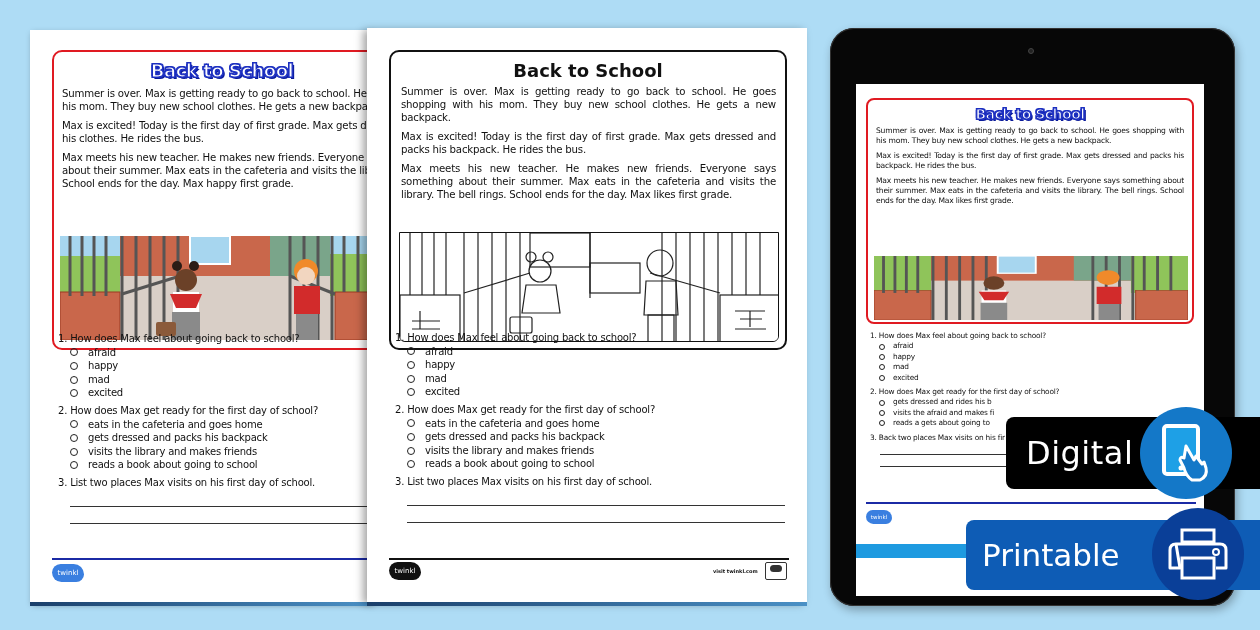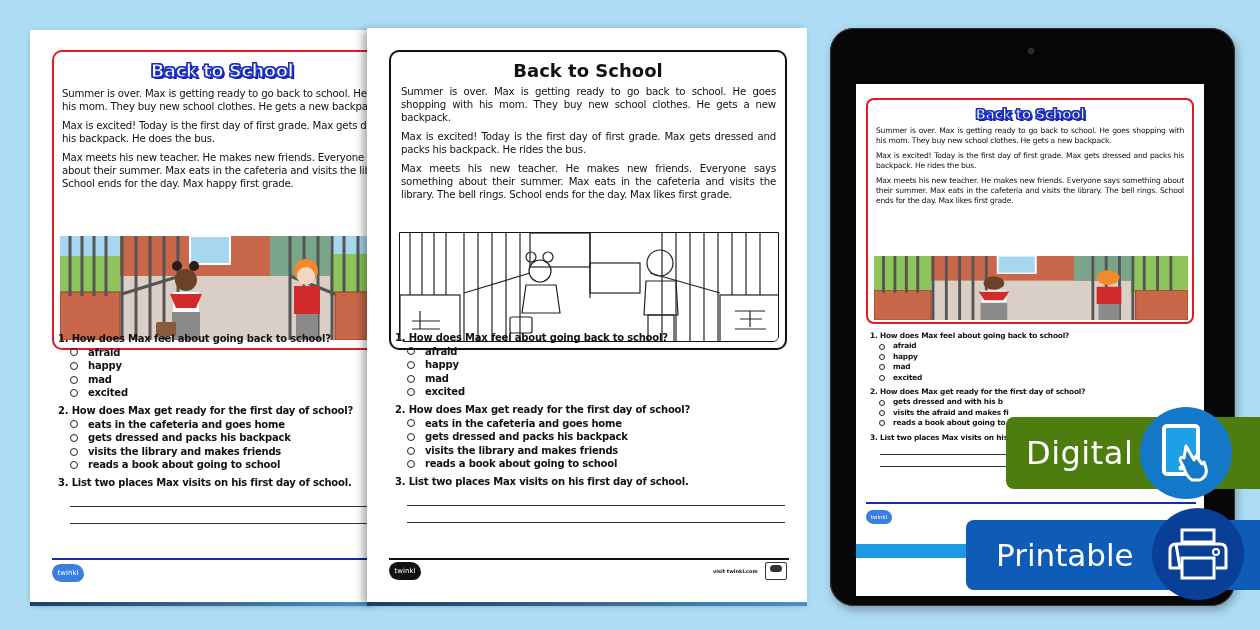--- a/index.html
+++ b/index.html
@@ -48,21 +48,21 @@
   .scene {
     position: absolute;
     overflow: hidden;
   }
   .color .scene { left: 6px; top: 184px; width: 330px; height: 104px; }
   .bw .scene { left: 8px; top: 180px; width: 380px; height: 110px; border: 1px solid #111; border-radius: 0 0 6px 6px; }
 
   .questions { position: absolute; font-size: 10px; line-height: 13.6px; letter-spacing: -0.2px; }
   .color .questions { left: 28px; top: 302px; width: 310px; }
   .bw .questions { left: 28px; top: 303px; width: 390px; }
-  .q { margin-bottom: 4px; white-space: nowrap; font-weight: bold; }
+  .q { margin-bottom: 4px; white-space: nowrap; }
   .q-text { display: block; }
   .opt { display: flex; align-items: center; margin-left: 12px; white-space: nowrap; }
   .radio { display: inline-block; width: 8px; height: 8px; border: 1.2px solid #222; border-radius: 50%; margin-right: 10px; flex: none; }
   .answer-line { height: 1px; background: #333; margin: 16px 0 0 12px; }
 
   .footer-rule { position: absolute; height: 2px; }
   .color .footer-rule { left: 22px; top: 528px; width: 320px; background: #1b2aa5; }
   .bw .footer-rule { left: 22px; top: 530px; width: 400px; background: #111; height: 2px; }
 
   .logo {
@@ -99,42 +99,42 @@
   .screen .footer-rule { left: 10px; top: 418px; width: 330px; height: 2px; background: #1b2aa5; }
   .screen .logo { left: 10px; top: 426px; width: 26px; height: 14px; background: #3a7fe0; font-size: 5.5px; }
   .screen .screen-band { position: absolute; left: 0; top: 460px; width: 100%; height: 14px; background: #1e9ae0; }
 
   
   .tag {
     position: absolute; z-index: 5; display: flex; align-items: center; color: #fff;
     font-family: "DejaVu Sans", sans-serif;
   }
   .tag-digital {
-    left: 1006px; top: 417px; width: 254px; height: 72px; background: #4d7c0f; border-radius: 8px 0 0 8px;
+    left: 1006px; top: 417px; width: 254px; height: 72px; background: #000000; border-radius: 8px 0 0 8px;
   }
   .tag-digital .label { font-size: 32px; margin-left: 20px; letter-spacing: 0.5px; }
   .tag-printable {
     left: 966px; top: 520px; width: 294px; height: 70px; background: #0e5cb5; border-radius: 8px 0 0 8px;
   }
-  .tag-printable .label { font-size: 31px; margin-left: 30px; }
+  .tag-printable .label { font-size: 31px; margin-left: 16px; }
   .circle {
     position: absolute; width: 92px; height: 92px; border-radius: 50%; display: flex; align-items: center; justify-content: center;
   }
   .tag-digital .circle { left: 134px; top: -10px; background: #1478c8; }
   .tag-printable .circle { left: 186px; top: -12px; background: #0a3f98; }
 </style>
 </head>
 <body>
 
 <div class="page color">
   <div class="story-box">
     <div class="title-fancy">Back to School</div>
     <div class="story">
       <p><span>Summer is over. Max is getting ready to go back to school. He goes</span><br><span>his mom. They buy new school clothes. He gets a new backpack.</span></p>
-      <p><span>Max is excited! Today is the first day of first grade. Max gets dres</span><br><span>his backpack. He does the bus.</span></p>
+      <p><span>Max is excited! Today is the first day of first grade. Max gets dres</span><br><span>his clothes. He rides the bus.</span></p>
       <p><span>Max meets his new teacher. He makes new friends. Everyone s</span><br><span>about their summer. Max eats in the cafeteria and visits the library</span><br><span>School ends for the day. Max happy first grade.</span></p>
     </div>
     <div class="scene">
       <svg width="330" height="104" viewBox="0 0 330 104">
         <rect x="0" y="0" width="330" height="104" fill="#d9cfc7"></rect>
         <rect x="0" y="0" width="330" height="40" fill="#c9674b"></rect>
         <rect x="210" y="0" width="120" height="40" fill="#7aa58a"></rect>
         <rect x="130" y="0" width="40" height="28" fill="#a7d6ef" stroke="#fff" stroke-width="2"></rect>
         <rect x="0" y="0" width="60" height="60" fill="#8fc45a"></rect>
         <rect x="0" y="0" width="60" height="20" fill="#a7d6ef"></rect>
@@ -402,33 +402,33 @@
           </div>
         <div class="opt">
             <span class="radio"></span>
             <span>excited</span>
           </div>
       </div>
       <div class="q">
         <span class="q-text"><span>2.</span> <span>How does Max get ready for the first day of school?</span></span>
         <div class="opt">
             <span class="radio"></span>
-            <span>gets dressed and with his b</span>
+            <span>gets dressed and rides his b</span>
           </div>
         <div class="opt">
             <span class="radio"></span>
             <span>visits the afraid and makes fi</span>
           </div>
         <div class="opt">
             <span class="radio"></span>
-            <span>reads a book about going to</span>
+            <span>reads a gets about going to</span>
           </div>
       </div>
       <div class="q">
-        <span class="q-text"><span>3.</span> <span>List two places Max visits on his fir</span></span>
+        <span class="q-text"><span>3.</span> <span>Back two places Max visits on his fir</span></span>
         <div class="answer-line"></div>
         <div class="answer-line"></div>
       </div>
     </div>
 
     <div class="footer-rule"></div>
     <div class="logo">twinkl</div>
     <div class="screen-band"></div>
   </div>
 </div>

